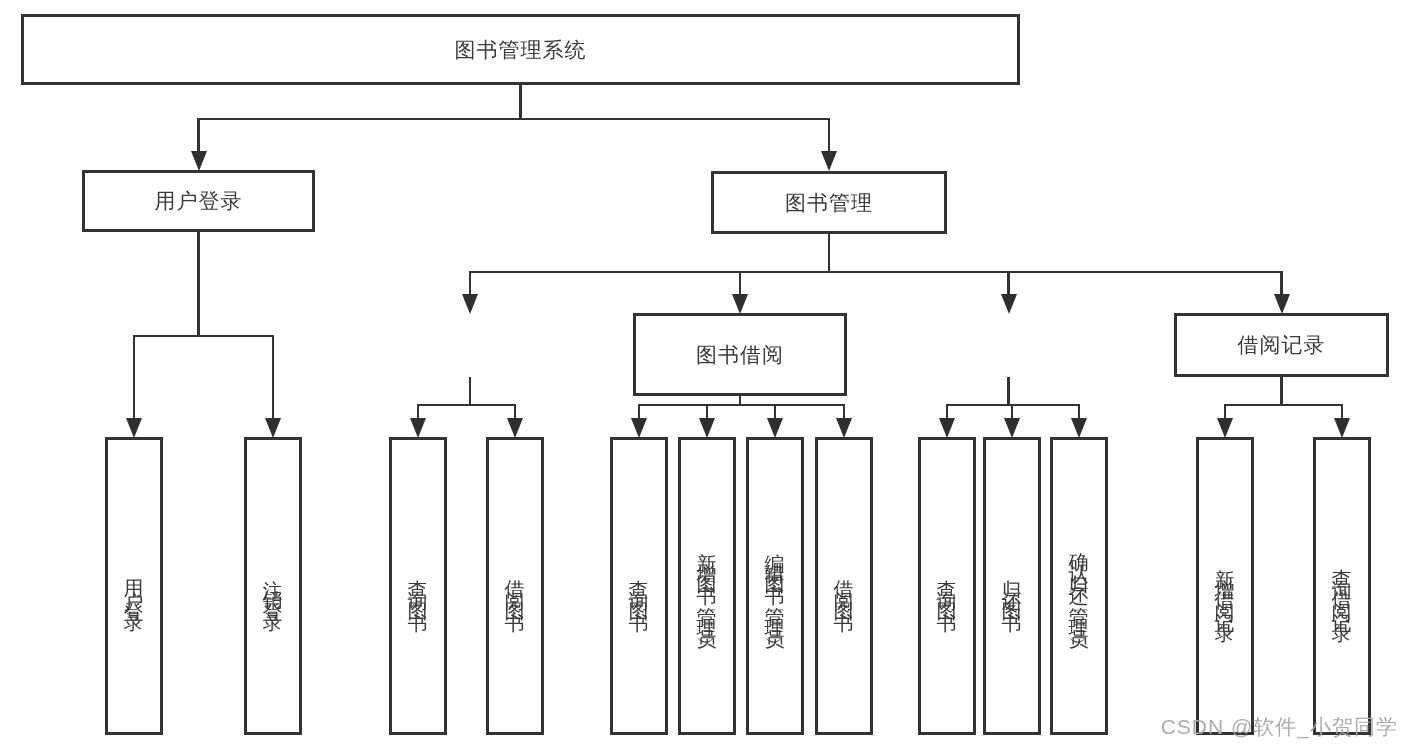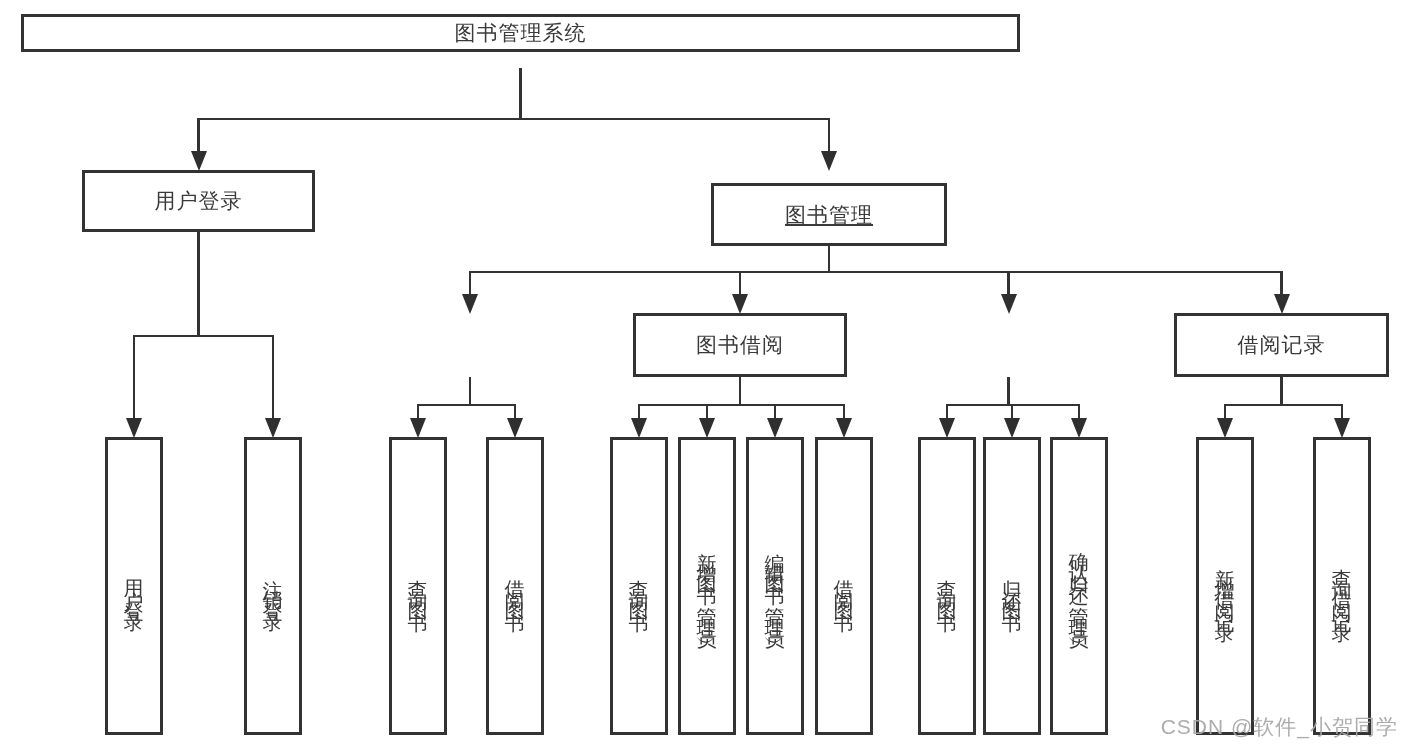--- a/index.html
+++ b/index.html
@@ -58,30 +58,30 @@
     letter-spacing: 1px;
     white-space: nowrap;
     z-index: 3;
   }
 </style>
 </head>
 <body>
 
 <div id="stage">
   <div id="watermark">CSDN @软件_小贺同学</div>
-<div class="node h" style="left: 21px; top: 14px; width: 999px; height: 38px;">
+<div class="node h" style="left: 21px; top: 14px; width: 999px; height: 71px;">
       <span class="lbl">图书管理系统</span>
     </div>
     <div class="node h" style="left: 82px; top: 170px; width: 233px; height: 62px;">
       <span class="lbl">用户登录</span>
     </div>
-    <div class="node h" style="left: 711px; top: 183px; width: 236px; height: 63px; text-decoration: underline;">
+    <div class="node h" style="left: 711px; top: 171px; width: 236px; height: 63px;">
       <span class="lbl">图书管理</span>
     </div>
-    <div class="node h" style="left: 633px; top: 313px; width: 214px; height: 64px;">
+    <div class="node h" style="left: 633px; top: 313px; width: 214px; height: 83px;">
       <span class="lbl">图书借阅</span>
     </div>
     <div class="node h" style="left: 1174px; top: 313px; width: 215px; height: 64px; justify-content: center;">
       <span class="lbl">借阅记录</span>
     </div>
     <div class="node v" style="left: 105px; top: 437px; width: 58px; height: 298px;">
       <span class="lbl">用户登录</span>
     </div>
     <div class="node v" style="left: 244px; top: 437px; width: 58px; height: 298px;">
       <span class="lbl">注销登录</span>

